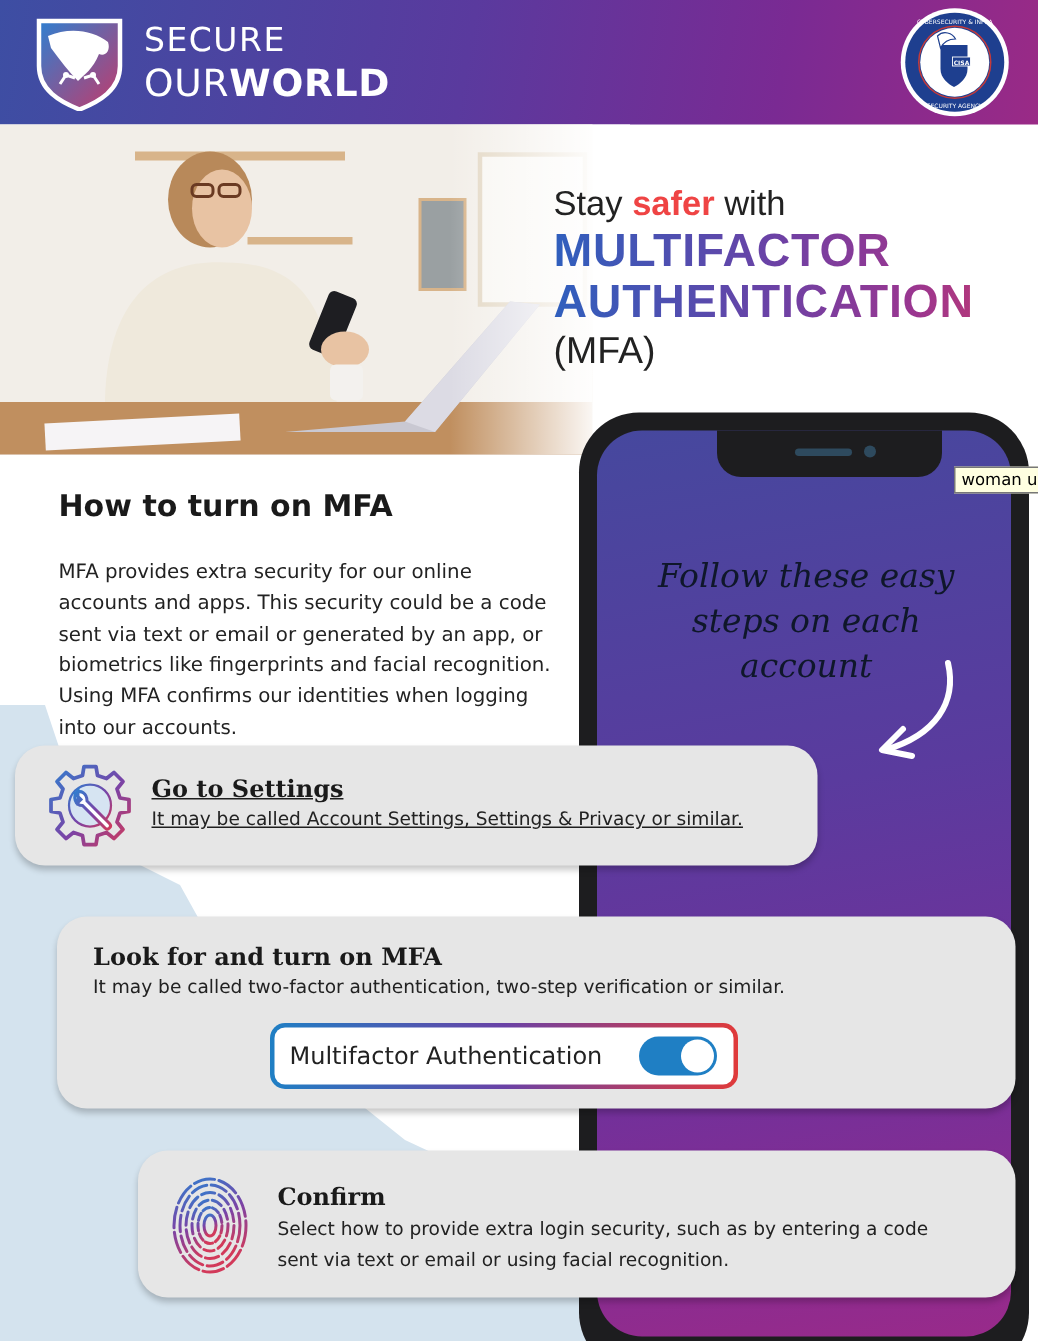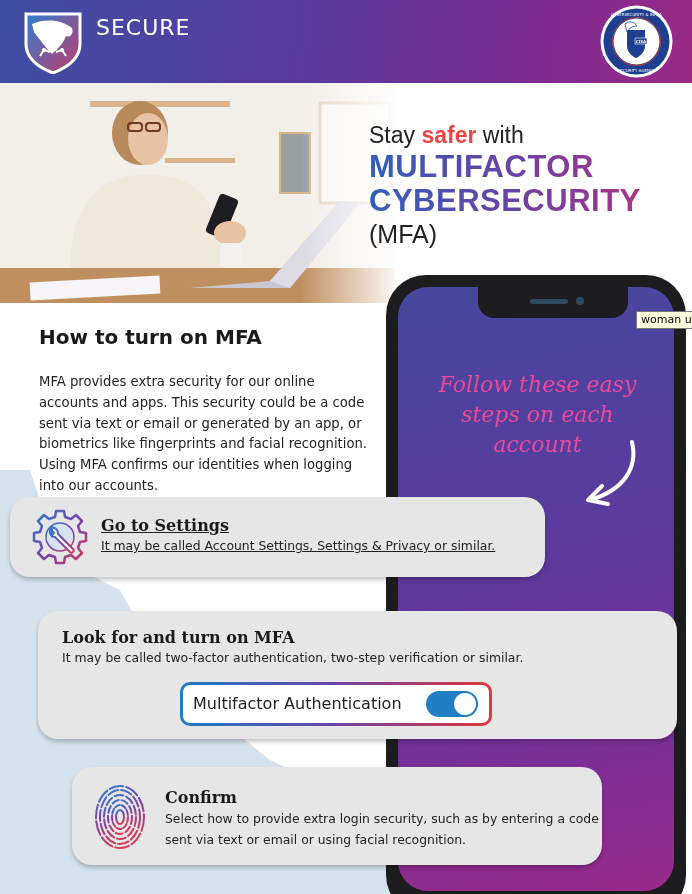--- a/index.html
+++ b/index.html
@@ -58,21 +58,21 @@
     overflow: hidden;
   }
   .notch {
     position: absolute; left: 80px; top: -2px; width: 150px; height: 33px;
     background: #1d1d1f; border-radius: 0 0 16px 16px;
   }
   .speaker { position: absolute; left: 52px; top: 14px; width: 38px; height: 5px; border-radius: 3px; background: #2e4a5e; }
   .camera { position: absolute; left: 98px; top: 12px; width: 8px; height: 8px; border-radius: 50%; background: #2e4a5e; }
   .hand-note {
     position: absolute; left: 430px; top: 370px; width: 215px; text-align: center;
-    color: #ec4899; font-family: "DejaVu Serif", serif; font-style: italic; font-size: 22px; line-height: 30px;
+    color: #0f172a; font-family: "DejaVu Serif", serif; font-style: italic; font-size: 22px; line-height: 30px;
   }
   .arrow { position: absolute; left: 580px; top: 438px; width: 64px; height: 70px; }
 
   
   .tooltip {
     position: absolute; left: 636px; top: 311px; height: 18px; padding: 0 4px;
     background: #ffffe1; border: 1px solid #777; color: #000;
     font-family: "DejaVu Sans", sans-serif; font-size: 11px; line-height: 16px; white-space: nowrap;
   }
 
@@ -107,21 +107,21 @@
   .mfa-toggle-label {
     position: absolute; left: 10px; top: 9px; font-family: "DejaVu Sans", sans-serif; font-size: 16px; color: #222; line-height: 20px;
   }
   .switch {
     position: absolute; left: 243px; top: 6px; width: 52px; height: 26px; border-radius: 13px; background: #1f7fc4;
   }
   .switch-knob {
     position: absolute; right: 2px; top: 2px; width: 22px; height: 22px; border-radius: 50%; background: #fff;
   }
 
-  .card3 { left: 72px; top: 767px; width: 530px; height: 98px; }
+  .card3 { left: 92px; top: 767px; width: 585px; height: 98px; }
   .card3 .icon { position: absolute; left: 22px; top: 17px; width: 52px; height: 66px; }
   .card3 .text { position: absolute; left: 93px; top: 21px; width: 460px; }
   .card3 .step-desc { line-height: 21px; }
 </style>
 </head>
 <body>
 
 <svg class="blue-shape" viewBox="0 0 692 894">
   <polygon points="0,470 30,470 60,560 120,590 170,680 270,760 420,830 420,894 0,894" fill="#d4e3ee"></polygon>
 </svg>
@@ -135,20 +135,23 @@
           <stop offset="1" stop-color="#c43a6a"></stop>
         </linearGradient>
       </defs>
       <path d="M4 4 L58 4 L58 34 C58 50 44 58 31 63 C18 58 4 50 4 34 Z" fill="url(#shg)" stroke="#fff" stroke-width="3"></path>
       <path d="M10 14 C24 8 40 10 50 18 C52 24 48 28 44 26 C40 36 34 40 30 44 C24 38 18 30 12 22 Z" fill="#fff"></path>
       <path d="M18 46 L22 40 L28 42 M34 42 L40 40 L44 46" stroke="#fff" stroke-width="2" fill="none"></path>
       <circle cx="22" cy="40" r="2" fill="#fff"></circle>
       <circle cx="40" cy="40" r="2" fill="#fff"></circle>
     </svg>
     <div class="word1">SECURE</div>
+    <div class="word2">
+      <span>OUR</span><b>WORLD</b>
+    </div>
   </div>
 
   <svg class="cisa" viewBox="0 0 75 75">
     <circle cx="37.5" cy="37.5" r="36" fill="#fff"></circle>
     <circle cx="37.5" cy="37.5" r="33" fill="#1e3f8f"></circle>
     <circle cx="37.5" cy="37.5" r="23" fill="#fff"></circle>
     <circle cx="37.5" cy="37.5" r="24" fill="none" stroke="#c43a3a" stroke-width="1"></circle>
     <path d="M28 26 L46 26 L46 42 C46 48 41 52 37 54 C33 52 28 48 28 42 Z" fill="#1e3f8f"></path>
     <rect x="36" y="34" width="12" height="6" fill="#1e3f8f" stroke="#fff" stroke-width="0.6"></rect>
     <text x="42" y="39" font-size="4" fill="#fff" text-anchor="middle" font-family="DejaVu Sans, sans-serif" font-weight="bold">CISA</text>
@@ -179,21 +182,21 @@
     <rect x="220" y="160" width="22" height="24" rx="4" fill="#f3f1ee"></rect>
   </svg>
 </div>
 <div class="photo-fade"></div>
 
 <div class="title-wrap">
   <div class="title-line1">
     <span>Stay </span><span class="accent">safer</span><span> with</span>
   </div>
   <div class="title-big">MULTIFACTOR</div>
-  <div class="title-big">CYBERSECURITY</div>
+  <div class="title-big">AUTHENTICATION</div>
   <div class="title-line4">(MFA)</div>
 </div>
 
 <div class="phone">
   <div class="phone-screen">
     <div class="notch">
       <div class="speaker"></div>
       <div class="camera"></div>
     </div>
   </div>

